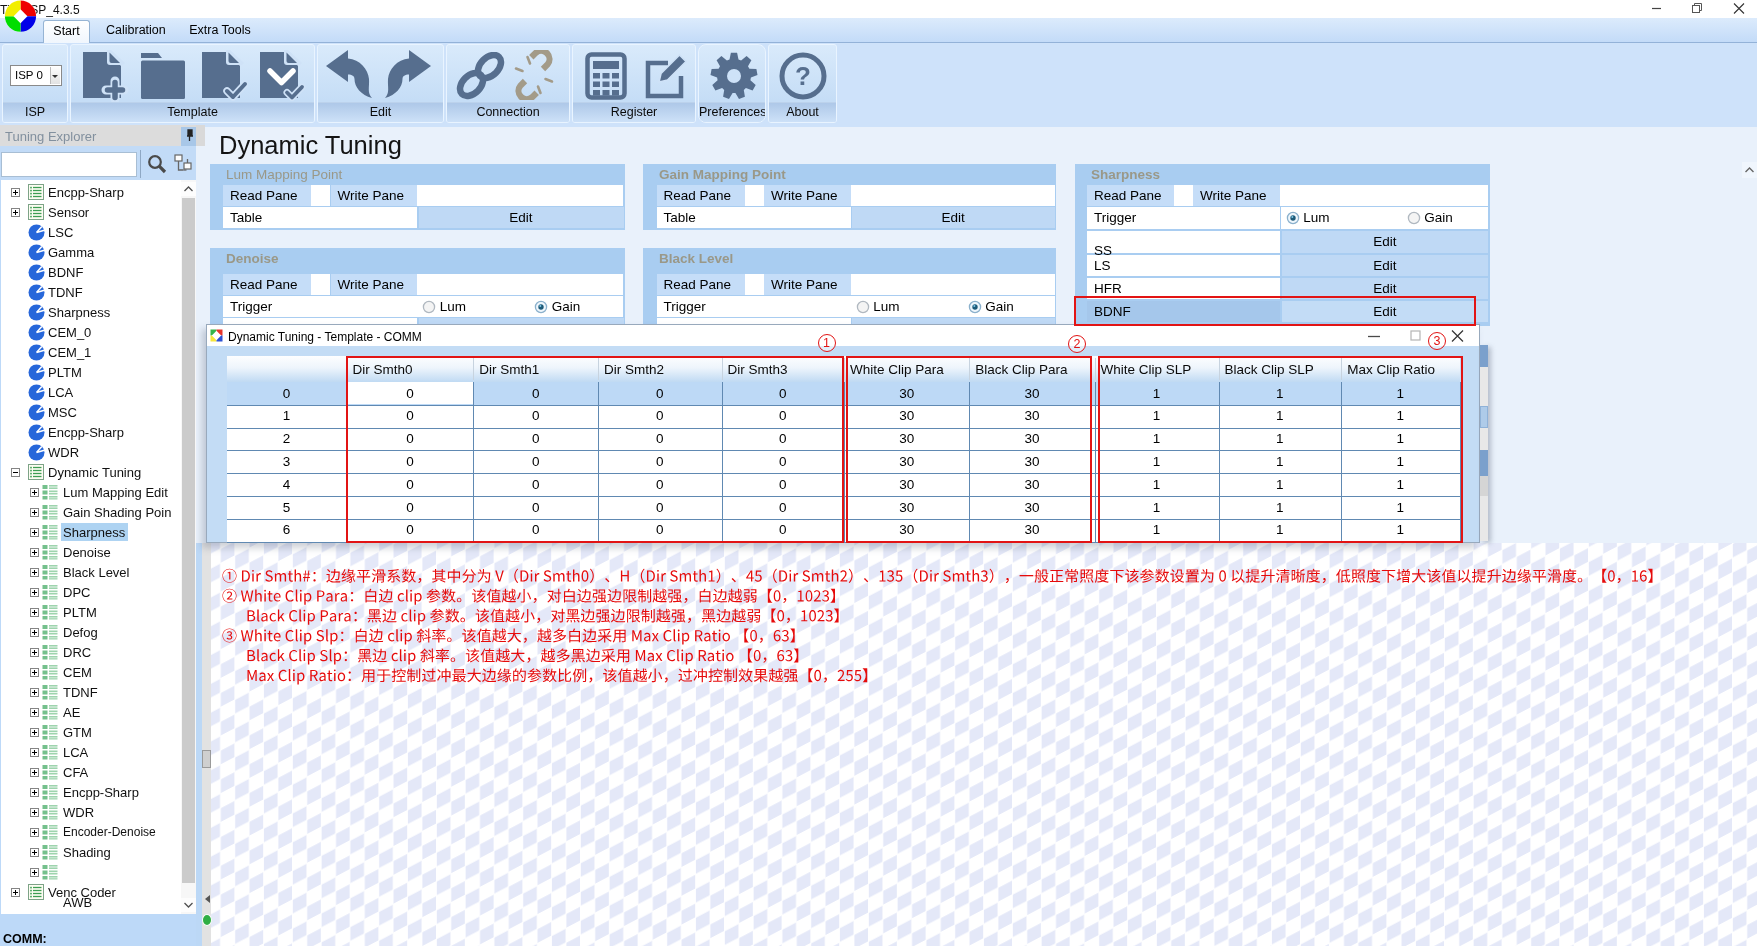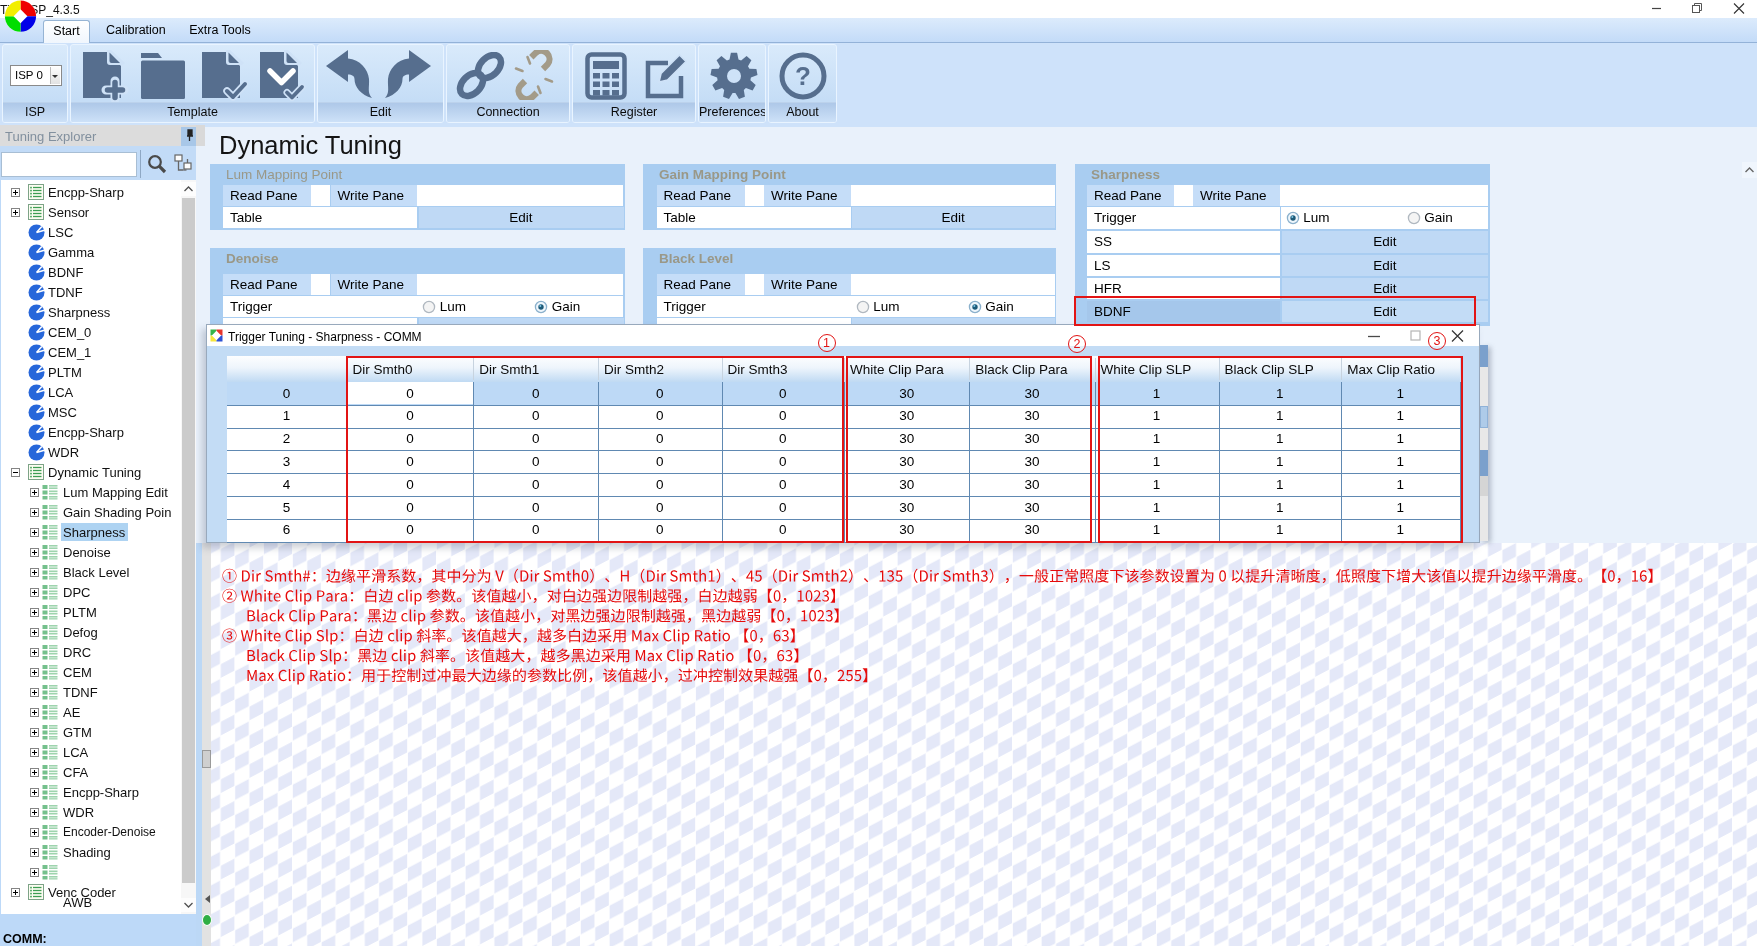--- a/index.html
+++ b/index.html
@@ -106,38 +106,38 @@
 <div class="ab" style="left:1193px;top:184.5px;width:87px;height:21.5px;background:#c5ddf8;font-size:13.5px;color:#000;padding:3px 0 0 7px;white-space:nowrap">Write Pane</div>
 <div class="ab" style="left:1280px;top:184.5px;width:208px;height:21.5px;background:#fff;font-size:13.5px;color:#000;padding:3px 0 0 7px;white-space:nowrap"></div>
 <div class="ab" style="left:1087px;top:207px;width:193px;height:21.5px;background:#fff;font-size:13.5px;color:#000;padding:3px 0 0 7px;white-space:nowrap">Trigger</div>
 <div class="ab" style="left:1280.5px;top:207px;width:207.5px;height:21.5px;background:#fff;font-size:13.5px;color:#000;padding:3px 0 0 5px;white-space:nowrap"><svg width="14" height="14" style="vertical-align:-3px">
       <circle cx="7" cy="7" r="5.6" fill="#eef6fc" stroke="#8ab0cc" stroke-width="1.3"></circle>
       <circle cx="7" cy="7" r="2.7" fill="#1d5a78"></circle>
       <circle cx="6.3" cy="6.1" r="1" fill="#7ec8e8"></circle>
     </svg>&nbsp;Lum<span style="display:inline-block;width:77px"></span><svg width="14" height="14" style="vertical-align:-3px">
       <circle cx="7" cy="7" r="5.6" fill="#f4f4f4" stroke="#b0b8c0" stroke-width="1.3"></circle>
     </svg>&nbsp;Gain</div>
-<div class="ab" style="left:1087px;top:231.4px;width:193px;height:21.3px;background:#fff;font-size:13.5px;color:#000;padding:3px 0 0 7px;white-space:nowrap">SS</div>
+<div class="ab" style="left:1087px;top:231.4px;width:193px;height:21.3px;background:#fff;font-size:13.5px;color:#000;padding:12px 0 0 7px;white-space:nowrap">SS</div>
 <div class="ab" style="left:1282px;top:231.4px;width:206px;height:21.3px;background:#bfd9f5;font-size:13.5px;color:#000;padding:3px 0 0 0px;text-align:center;white-space:nowrap">Edit</div>
 <div class="ab" style="left:1087px;top:254.7px;width:193px;height:21.3px;background:#fff;font-size:13.5px;color:#000;padding:3px 0 0 7px;white-space:nowrap">LS</div>
 <div class="ab" style="left:1282px;top:254.7px;width:206px;height:21.3px;background:#bfd9f5;font-size:13.5px;color:#000;padding:3px 0 0 0px;text-align:center;white-space:nowrap">Edit</div>
 <div class="ab" style="left:1087px;top:277.7px;width:193px;height:21.3px;background:#fff;font-size:13.5px;color:#000;padding:3px 0 0 7px;white-space:nowrap">HFR</div>
 <div class="ab" style="left:1282px;top:277.7px;width:206px;height:21.3px;background:#bfd9f5;font-size:13.5px;color:#000;padding:3px 0 0 0px;text-align:center;white-space:nowrap">Edit</div>
 <div class="ab" style="left:1087px;top:301px;width:193px;height:21.3px;background:#a5c7eb;font-size:13.5px;color:#000;padding:3px 0 0 7px;white-space:nowrap">BDNF</div>
 <div class="ab" style="left:1282px;top:301px;width:206px;height:21.3px;background:#c3dcf6;font-size:13.5px;color:#000;padding:3px 0 0 0px;text-align:center;white-space:nowrap">Edit</div>
 <div class="ab" style="left:206px;top:324px;width:1274px;height:219px;background:#c3dcf5;border:1px solid #98a9bc;box-shadow:-4px 5px 7px rgba(80,90,110,0.28)"></div>
 <div class="ab" style="left:207px;top:325px;width:1272px;height:21px;background:#fff"></div>
 <svg class="ab" style="left:210px;top:329px" width="13" height="13" viewBox="0 0 13 13">
 <rect x="0.5" y="0.5" width="6" height="6" fill="#35b44a"></rect>
     <rect x="6.5" y="0.5" width="6" height="6" fill="#e7352c"></rect>
 <rect x="0.5" y="6.5" width="6" height="6" fill="#f5e63d"></rect>
     <rect x="6.5" y="6.5" width="6" height="6" fill="#2d51d4"></rect>
 <rect x="3.2" y="3.2" width="6.6" height="6.6" fill="#fff" transform="rotate(45 6.5 6.5)"></rect>
 </svg>
-<div class="ab" style="left:228px;top:329.5px;font-size:12px;color:#000">Trigger Tuning - Sharpness - COMM</div>
+<div class="ab" style="left:228px;top:329.5px;font-size:12px;color:#000">Dynamic Tuning - Template - COMM</div>
 <svg class="ab" style="left:1360px;top:329px" width="110" height="14">
 <line x1="8" y1="7.5" x2="20" y2="7.5" stroke="#4a4a4a" stroke-width="1.3"></line>
 <rect x="51" y="2" width="9" height="9" fill="none" stroke="#b5b5b5" stroke-width="1.2"></rect>
 <path d="M92 1.5 l11 11 M103 1.5 l-11 11" stroke="#383838" stroke-width="1.3"></path>
 </svg>
 <div class="ab" style="left:226.5px;top:356px;width:1233.0px;height:26px;background:linear-gradient(#fdfeff,#eef5fc 45%,#c0daf3)"></div>
 <div class="ab" style="left:346.5px;top:358px;width:1px;height:22px;background:#c7d3df"></div>
 <div class="ab" style="left:352.5px;top:361.5px;font-size:13.5px;color:#0a0a0a">Dir Smth0</div>
 <div class="ab" style="left:473.3px;top:358px;width:1px;height:22px;background:#c7d3df"></div>
 <div class="ab" style="left:479.3px;top:361.5px;font-size:13.5px;color:#0a0a0a">Dir Smth1</div>
@@ -755,21 +755,21 @@
   </div>
 <div class="ab" style="left:317px;top:44px;width:127px;height:79px;border:1px solid #e9f4ff;border-radius:3px;background:linear-gradient(#d9eafb,#c5ddf6 72%,#c5ddf6);overflow:hidden">
     <div class="ab" style="left:0;bottom:0;width:100%;height:20px;background:linear-gradient(#aec8e8,#cde1f8);border-top:1px solid #bcd2ec;text-align:center;font-size:12.5px;color:#0a0a0a;padding-top:2px">Edit</div>
   </div>
 <div class="ab" style="left:446px;top:44px;width:124px;height:79px;border:1px solid #e9f4ff;border-radius:3px;background:linear-gradient(#d9eafb,#c5ddf6 72%,#c5ddf6);overflow:hidden">
     <div class="ab" style="left:0;bottom:0;width:100%;height:20px;background:linear-gradient(#aec8e8,#cde1f8);border-top:1px solid #bcd2ec;text-align:center;font-size:12.5px;color:#0a0a0a;padding-top:2px">Connection</div>
   </div>
 <div class="ab" style="left:572px;top:44px;width:124px;height:79px;border:1px solid #e9f4ff;border-radius:3px;background:linear-gradient(#d9eafb,#c5ddf6 72%,#c5ddf6);overflow:hidden">
     <div class="ab" style="left:0;bottom:0;width:100%;height:20px;background:linear-gradient(#aec8e8,#cde1f8);border-top:1px solid #bcd2ec;text-align:center;font-size:12.5px;color:#0a0a0a;padding-top:2px">Register</div>
   </div>
-<div class="ab" style="left:698px;top:44px;width:68px;height:79px;border:1px solid #e9f4ff;border-radius:3px;background:linear-gradient(#d9eafb,#c5ddf6 72%,#c5ddf6);overflow:hidden">
+<div class="ab" style="left:698px;top:44px;width:68px;height:79px;border:1px solid #e9f4ff;border-radius:8px;background:linear-gradient(#d9eafb,#c5ddf6 72%,#c5ddf6);overflow:hidden">
     <div class="ab" style="left:0;bottom:0;width:100%;height:20px;background:linear-gradient(#aec8e8,#cde1f8);border-top:1px solid #bcd2ec;text-align:center;font-size:12.5px;color:#0a0a0a;padding-top:2px">Preferences</div>
   </div>
 <div class="ab" style="left:768px;top:44px;width:69px;height:79px;border:1px solid #e9f4ff;border-radius:3px;background:linear-gradient(#d9eafb,#c5ddf6 72%,#c5ddf6);overflow:hidden">
     <div class="ab" style="left:0;bottom:0;width:100%;height:20px;background:linear-gradient(#aec8e8,#cde1f8);border-top:1px solid #bcd2ec;text-align:center;font-size:12.5px;color:#0a0a0a;padding-top:2px">About</div>
   </div>
 <div class="ab" style="left:10px;top:65px;width:52px;height:21px;background:#fff;border:1px solid #8a8a8a;font-size:11.5px;padding:3px 0 0 4px">ISP 0
 <div class="ab" style="right:1px;top:1px;width:10px;height:17px;background:linear-gradient(#fdfdfd,#e2e2e2);border-left:1px solid #bbb"></div>
 <svg class="ab" style="right:2px;top:8px" width="8" height="5">
       <path d="M1 1 L4 4 L7 1" fill="#333"></path>
     </svg>

